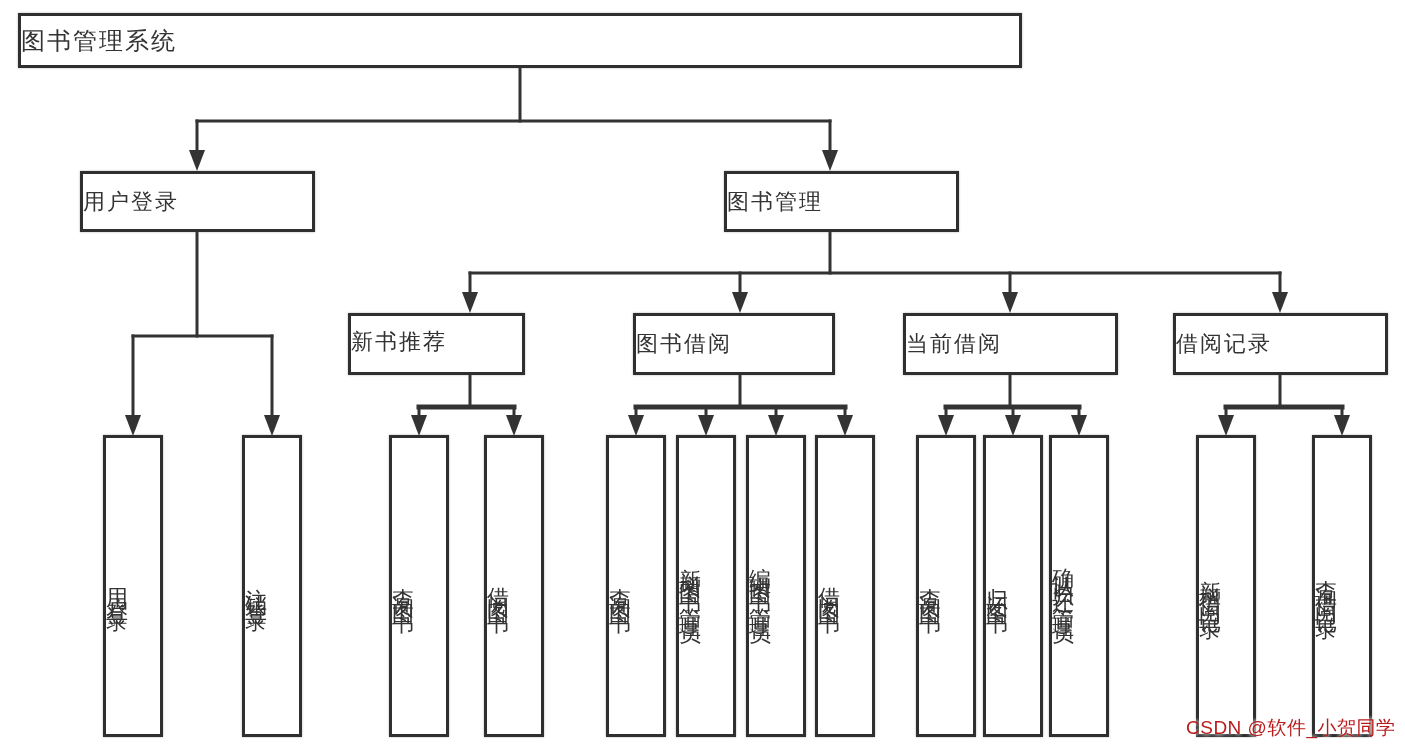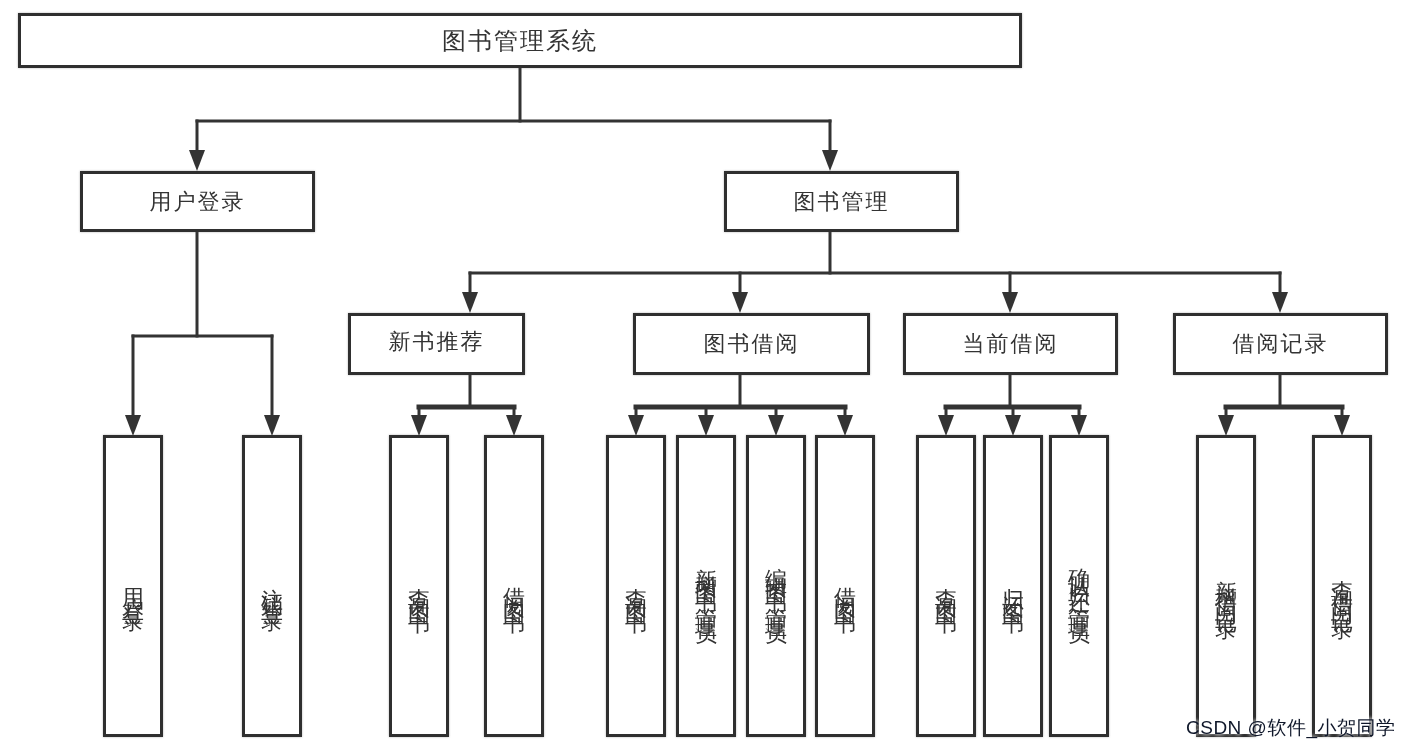--- a/index.html
+++ b/index.html
@@ -22,21 +22,20 @@
     top: 0;
     z-index: 0;
   }
   .node {
     position: absolute;
     box-sizing: border-box;
     border: 3px solid #2f2f2f;
     background: #ffffff;
     display: flex;
     align-items: center;
-    justify-content: center;
     z-index: 1;
     box-shadow: 0 0 2px rgba(90,90,90,0.45);
   }
   .label-h {
     font-size: 22px;
     letter-spacing: 2px;
     white-space: nowrap;
     line-height: 1;
   }
   .label-root {
@@ -50,21 +49,21 @@
     letter-spacing: 8px;
     line-height: 1;
     white-space: nowrap;
   }
   .watermark {
     position: absolute;
     left: 1186px;
     top: 715px;
     z-index: 5;
     font-size: 19px;
-    color: #0f172a;
+    color: #b91c1c;
     white-space: nowrap;
     letter-spacing: 0.5px;
     text-shadow: 0 0 4px #ffffff, 0 0 4px #ffffff;
   }
 </style>
 </head>
 <body>
 
 <div class="stage">
 
@@ -144,21 +143,21 @@
   <div class="node" style="left:80px; top:171px; width:235px; height:61px;">
     <span class="label-h">用户登录</span>
   </div>
   <div class="node" style="left:712px; top:171px; width:235px; height:61px;margin-left:12px;">
     <span class="label-h">图书管理</span>
   </div>
 
   <div class="node" style="left:348px; top:313px; width:177px; height:62px;font-family:Liberation Mono, monospace;">
     <span class="label-h">新书推荐</span>
   </div>
-  <div class="node" style="left:633px; top:313px; width:237px; height:62px;">
+  <div class="node" style="left:633px; top:313px; width:202px; height:62px;">
     <span class="label-h">图书借阅</span>
   </div>
   <div class="node" style="left:903px; top:313px; width:215px; height:62px;font-family:Liberation Serif, serif;">
     <span class="label-h">当前借阅</span>
   </div>
   <div class="node" style="left:1173px; top:313px; width:215px; height:62px;">
     <span class="label-h">借阅记录</span>
   </div>
 
   <div class="node" style="left:103px; top:435px; width:60px; height:302px;">

